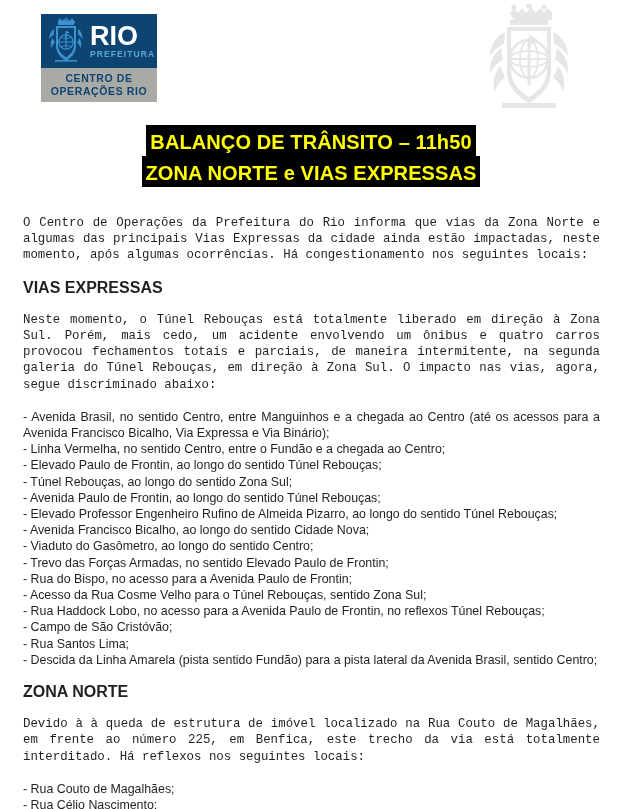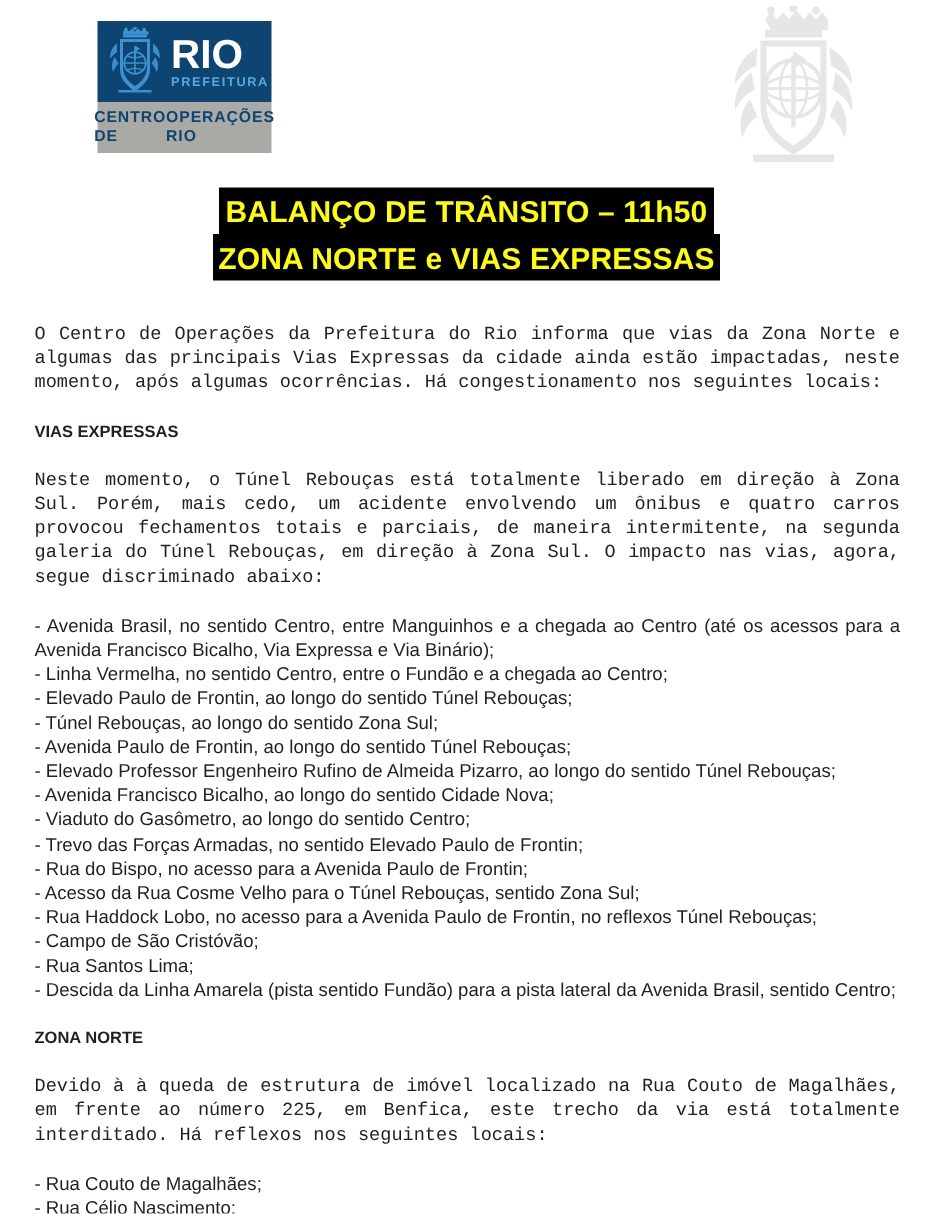--- a/index.html
+++ b/index.html
@@ -13,21 +13,20 @@
     font-family: "Liberation Sans", sans-serif;
     color: #231f20;
     overflow: hidden;
     position: relative;
   }
 
   
   .header {
     position: relative;
     height: 118px;
-    margin-left: 24px;
   }
   .logo {
     position: absolute;
     left: 41px;
     top: 14px;
     width: 116px;
     height: 88px;
     box-sizing: border-box;
   }
   .logo-top {
@@ -61,20 +60,21 @@
     font-size: 8.5px;
     font-weight: bold;
     letter-spacing: 1.1px;
     line-height: 10px;
     margin-top: 0px;
   }
   .logo-bottom {
     height: 34px;
     background: #a9a9a6;
     display: flex;
+    flex-direction: column;
     align-items: center;
     justify-content: center;
   }
   .logo-bottom span {
     color: #0d4472;
     font-size: 10.5px;
     font-weight: bold;
     letter-spacing: 0.6px;
     line-height: 13px;
   }
@@ -116,21 +116,21 @@
   }
   p.para {
     margin: 0;
     text-align: justify;
     text-justify: inter-word;
     font-family: Liberation Mono, monospace;
   }
   .gap { height: 16px; }
   h2.section {
     margin: 0;
-    font-size: 11px;
+    font-size: 16px;
     font-weight: bold;
     line-height: 16.2px;
     text-align: left;
   }
   ul.roads {
     margin: 0;
     padding: 0;
     list-style: none;
   }
   ul.roads li {

